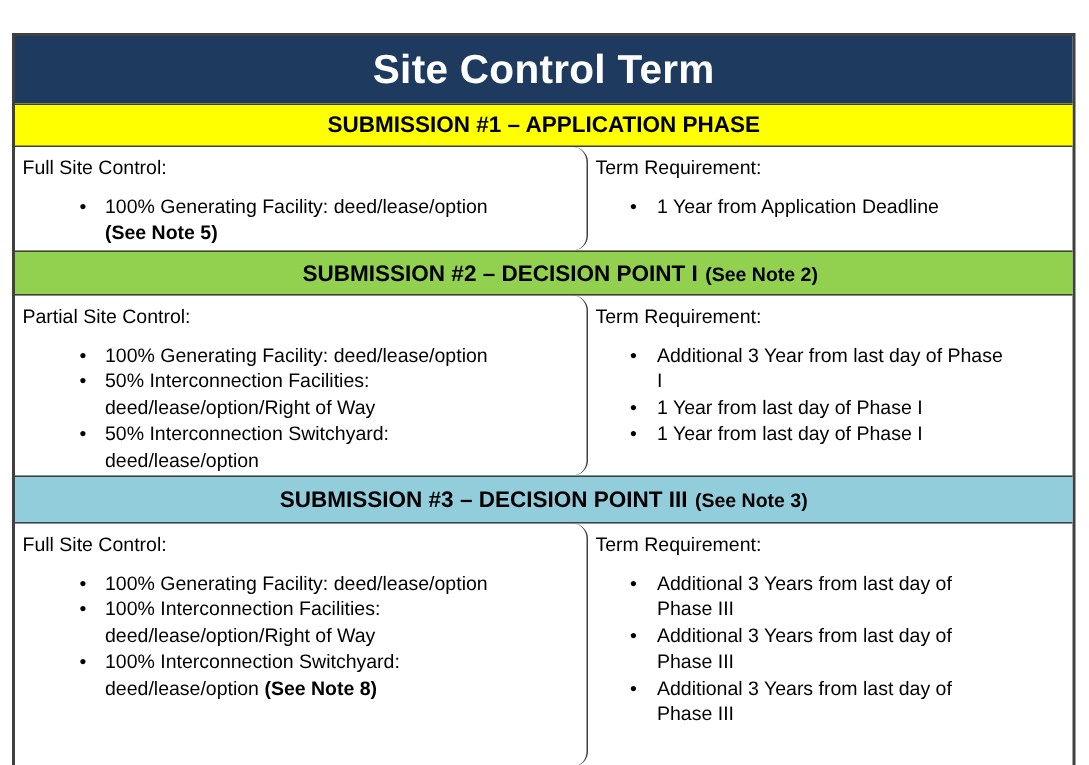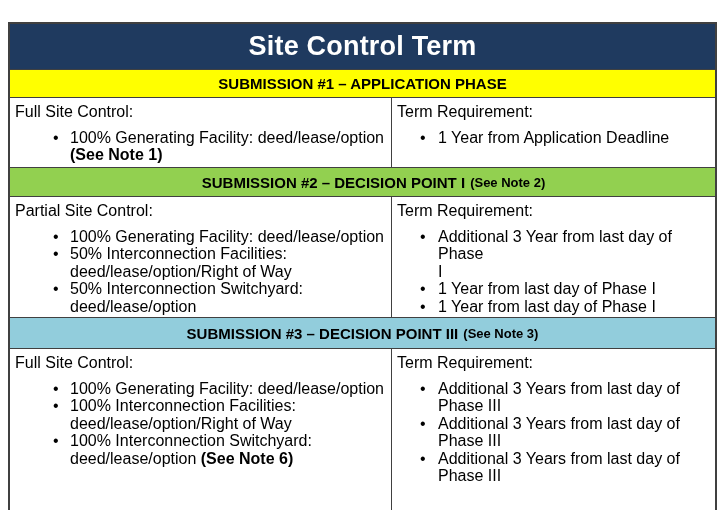--- a/index.html
+++ b/index.html
@@ -60,22 +60,23 @@
     display: flex;
     box-sizing: border-box;
   }
   .ch69  { min-height: 69px;  flex: 0 0 69px; }
   .ch120 { min-height: 120px; flex: 0 0 120px; }
   .chflex { flex: 1 1 auto; }
   .cell {
     box-sizing: border-box;
     padding: 5px 6px 4px 5px;
     color: #000000;
-    font-size: 16px;
+    font-size: 13px;
     line-height: 17.5px;
+    border-radius: 10px;
   }
   .cell.left {
     width: 382px;
     flex: 0 0 382px;
     border-right: 1px solid #404040;
   }
   .cell.right { flex: 1 1 auto; }
   .cell-header { font-weight: 400; }
   ul.bullets {
     margin: 8px 0 0 0;
@@ -98,21 +99,21 @@
 <div class="table">
   <div class="title-bar" id="title-bar" style="background: rgb(31, 58, 95); color: rgb(255, 255, 255);">
     <span class="title-text">Site Control Term</span>
   </div>
   <div id="sections" style="display:flex;flex-direction:column;flex:1 1 auto;">
       <div class="banner h29" style="background: rgb(255, 255, 0);"><span class="banner-main">SUBMISSION #1 – APPLICATION PHASE</span></div>
       <div class="row ch69">
         <div class="cell left">
           <div class="cell-header">Full Site Control:</div>
           <ul class="bullets">
-            <li class="bullet"><span>100% Generating Facility: deed/lease/option</span><br><span class="b">(See Note 1)</span></li>
+            <li class="bullet"><span>100% Generating Facility: deed/lease/option</span><br><span class="b">(See Note 5)</span></li>
           </ul>
         </div>
         <div class="cell right">
           <div class="cell-header">Term Requirement:</div>
           <ul class="bullets">
             <li class="bullet"><span>1 Year from Application Deadline</span></li>
           </ul>
         </div>
       </div>
       <div class="banner h30" style="background: rgb(146, 208, 80);"><span class="banner-main">SUBMISSION #2 – DECISION POINT I</span><span class="banner-note">(See Note 2)</span></div>
@@ -134,21 +135,21 @@
           </ul>
         </div>
       </div>
       <div class="banner h32" style="background: rgb(146, 205, 220);"><span class="banner-main">SUBMISSION #3 – DECISION POINT III</span><span class="banner-note">(See Note 3)</span></div>
       <div class="row chflex">
         <div class="cell left">
           <div class="cell-header">Full Site Control:</div>
           <ul class="bullets">
             <li class="bullet"><span>100% Generating Facility: deed/lease/option</span></li>
             <li class="bullet"><span>100% Interconnection Facilities:</span><br><span>deed/lease/option/Right of Way</span></li>
-            <li class="bullet"><span>100% Interconnection Switchyard:</span><br><span>deed/lease/option </span><span class="b">(See Note 6)</span></li>
+            <li class="bullet"><span>100% Interconnection Switchyard:</span><br><span>deed/lease/option </span><span class="b">(See Note 8)</span></li>
           </ul>
         </div>
         <div class="cell right">
           <div class="cell-header">Term Requirement:</div>
           <ul class="bullets">
             <li class="bullet"><span>Additional 3 Years from last day of</span><br><span>Phase III</span></li>
             <li class="bullet"><span>Additional 3 Years from last day of</span><br><span>Phase III</span></li>
             <li class="bullet"><span>Additional 3 Years from last day of</span><br><span>Phase III</span></li>
           </ul>
         </div>

